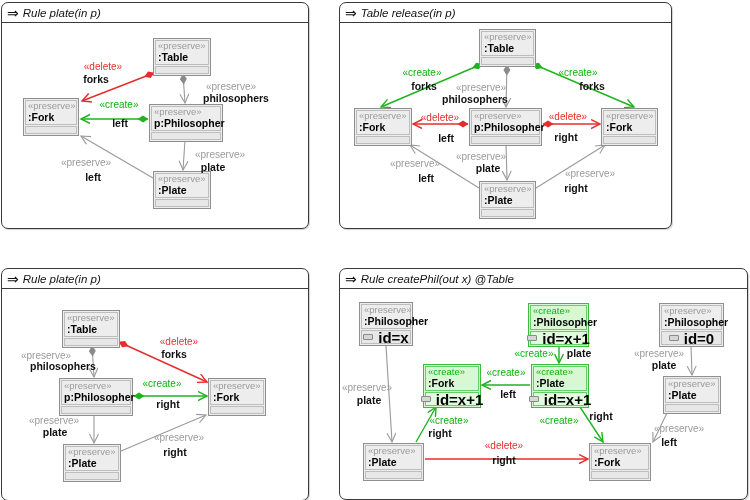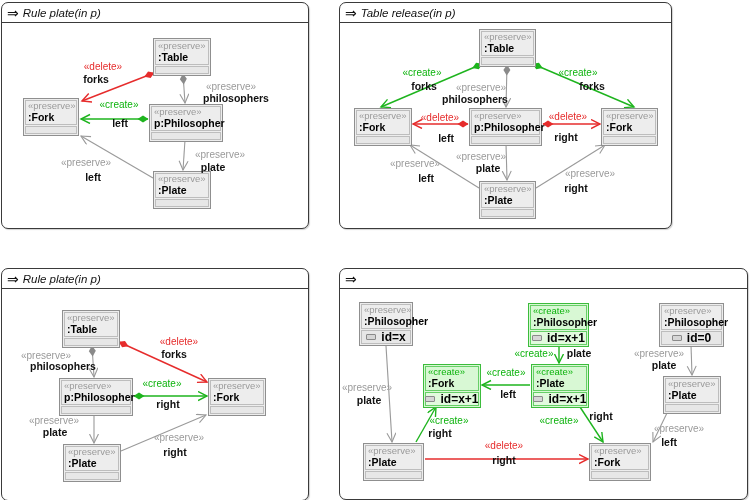--- a/index.html
+++ b/index.html
@@ -11,21 +11,21 @@
   .pbody{position:absolute;left:0;right:0;top:20px;bottom:0;}
   svg.edges{position:absolute;left:0;top:0;width:100%;height:100%;overflow:visible;}
   .e-gray{stroke:#9a9a9a;stroke-width:1.1;fill:none;}
   .e-green{stroke:#1eb41e;stroke-width:1.4;fill:none;}
   .e-red{stroke:#e62c2c;stroke-width:1.4;fill:none;}
   .node{position:absolute;box-sizing:border-box;background:#ededed;border:1px solid #8f8f8f;padding:1px;}
   .node .head{border:1px solid #bdbdbd;padding:0 2px 1px 2px;background:#ededed;}
   .node .stereo{font-size:9.5px;line-height:10px;color:#9a9a9a;white-space:nowrap;}
   .node .nname{font-size:10.5px;line-height:12px;font-weight:bold;color:#000;white-space:nowrap;}
   .node .comp{border:1px solid #bdbdbd;margin-top:1px;height:6px;background:#e7e7e7;}
-  .node .attr{border:1px solid #bdbdbd;margin-top:1px;height:12px;background:#e7e7e7;display:flex;align-items:center;justify-content:center;gap:5px;font-size:12px;font-weight:bold;color:#000;white-space:nowrap;}
+  .node .attr{border:1px solid #bdbdbd;margin-top:1px;height:12px;background:#e7e7e7;display:flex;align-items:center;justify-content:center;gap:5px;font-size:15px;font-weight:bold;color:#000;white-space:nowrap;}
   .attr-icon{width:8px;height:4px;border:1px solid #8a8a8a;background:#d6d6d6;border-radius:1px;flex:0 0 auto;}
   .node.create{background:#d8f8d4;border-color:#3cbc3c;}
   .node.create .head{border-color:#67cf67;background:#d8f8d4;}
   .node.create .stereo{color:#0db30d;}
   .node.create .comp,.node.create .attr{border-color:#67cf67;background:#e2fade;text-align:right;}
   .lbl{position:absolute;font-size:10.5px;line-height:11px;font-weight:bold;color:#111;text-align:center;white-space:nowrap;}
   .lbl.st{font-size:10px;font-weight:normal;color:#9a9a9a;}
   .lbl.cr{font-size:10px;font-weight:normal;color:#0db30d;}
   .lbl.del{font-size:10px;font-weight:normal;color:#e62c2c;}
 </style>
@@ -231,20 +231,21 @@
       <div class="lbl st" style="left:23px;top:126px;width:58px">«preserve»</div>
       <div class="lbl" style="left:32px;top:138px;width:42px">plate</div>
       <div class="lbl st" style="left:148px;top:143px;width:58px">«preserve»</div>
       <div class="lbl" style="left:155px;top:158px;width:36px">right</div>
     </div>
   </div>
 
   <div class="panel" id="p4" style="left:339px;top:268px;width:407px;height:230px;">
     <div class="titlebar">
       <span class="rule-icon">⇒</span>
+      <span class="rule-title">Rule createPhil(out x) @Table</span>
     </div>
     <div class="pbody">
       <svg class="edges">
         <line class="e-gray" x1="46" y1="57" x2="52" y2="153" marker-end="url(#aG)"></line>
         <line class="e-green" x1="219" y1="58" x2="219" y2="74" marker-end="url(#aGr)"></line>
         <line class="e-green" x1="190" y1="96" x2="142" y2="96" marker-end="url(#aGr)"></line>
         <line class="e-green" x1="76" y1="153" x2="96" y2="118" marker-end="url(#aGr)"></line>
         <line class="e-green" x1="240" y1="118" x2="263" y2="153" marker-end="url(#aGr)"></line>
         <line class="e-red" x1="85" y1="170" x2="248" y2="170" marker-end="url(#aR)"></line>
         <line class="e-gray" x1="351" y1="56" x2="352" y2="86" marker-end="url(#aG)"></line>

